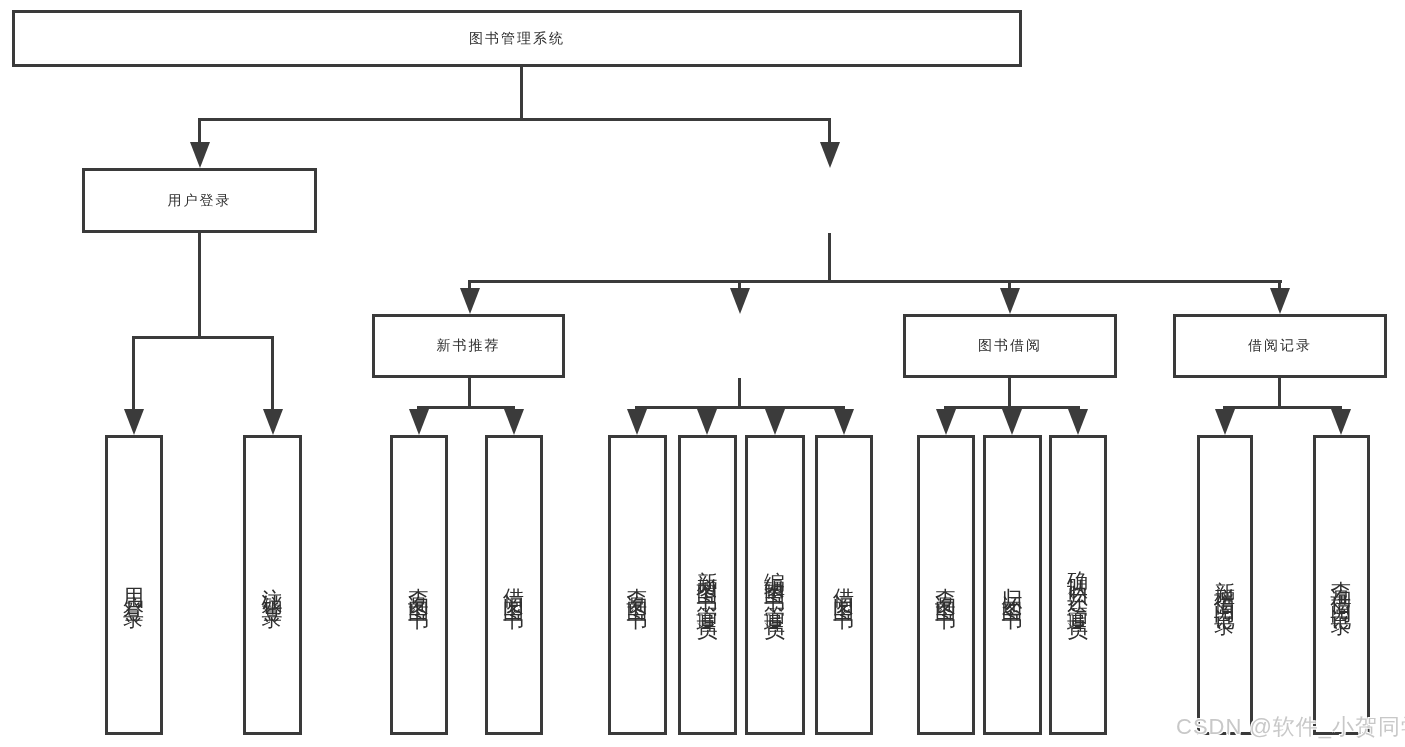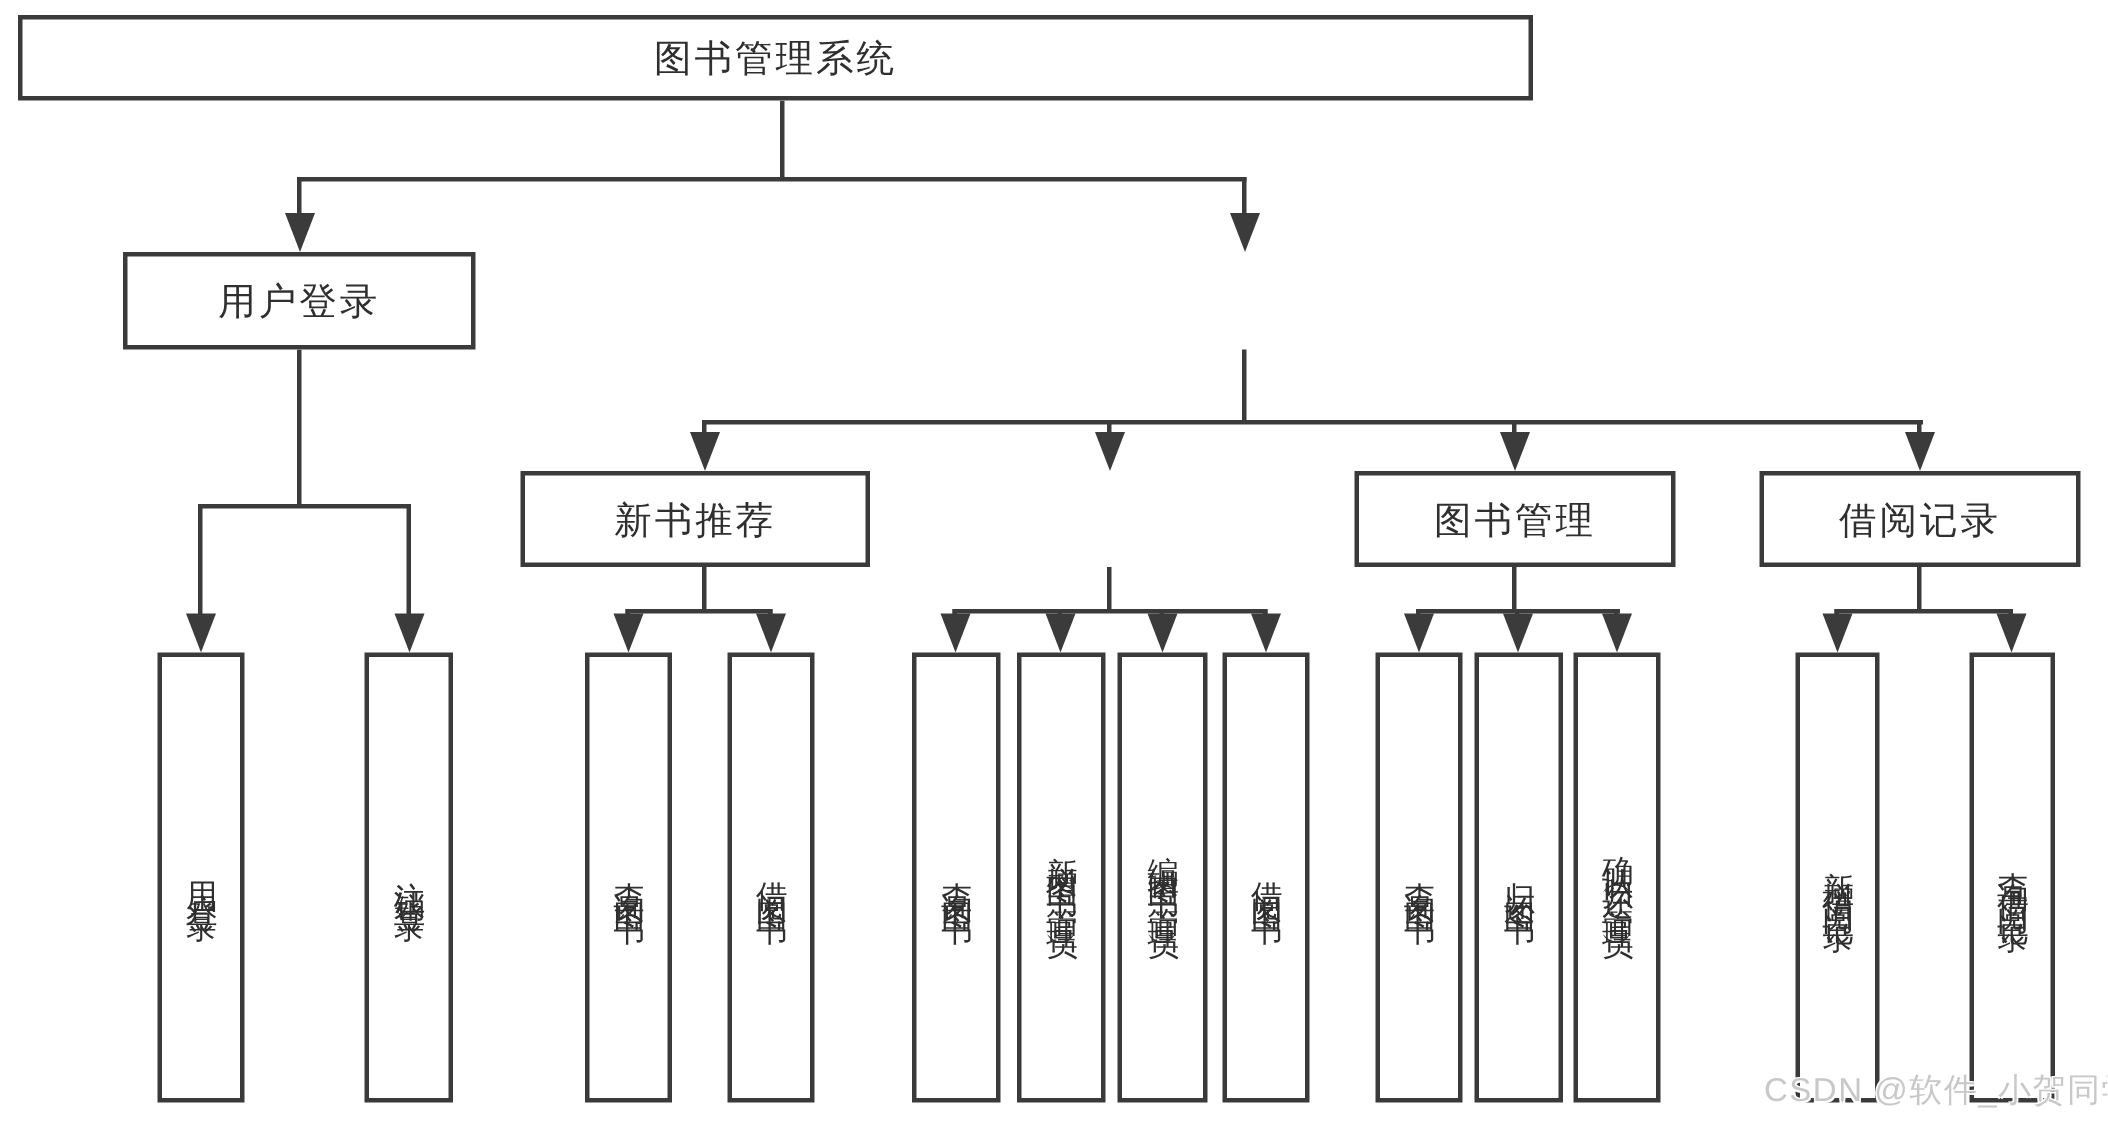--- a/index.html
+++ b/index.html
@@ -21,21 +21,21 @@
   .box{
     position:absolute;
     background:#fff;
     border:3px solid var(--border);
     box-sizing:border-box;
     display:flex;
     align-items:center;
     justify-content:center;
   }
   .hbox .lbl{
-    font-size:25px;
+    font-size:14px;
     letter-spacing:2px;
     white-space:nowrap;
   }
   .vbox .lbl{
     writing-mode:vertical-rl;
     text-orientation:mixed;
     font-size:21px;
     letter-spacing:7px;
     line-height:1;
   }
@@ -123,25 +123,25 @@
   <div class="arrow" style="left:1331px;top:409px"></div>
 
   <div class="box hbox" style="left:12px;top:10px;width:1010px;height:57px">
     <span class="lbl">图书管理系统</span>
   </div>
 
   <div class="box hbox" style="left:82px;top:168px;width:235px;height:65px">
     <span class="lbl">用户登录</span>
   </div>
 
-  <div class="box hbox" style="left:347px;top:314px;width:233px;height:64px">
+  <div class="box hbox" style="left:372px;top:314px;width:193px;height:64px">
     <span class="lbl">新书推荐</span>
   </div>
   <div class="box hbox" style="left:903px;top:314px;width:214px;height:64px">
-    <span class="lbl">图书管理</span>
+    <span class="lbl">图书借阅</span>
   </div>
   <div class="box hbox" style="left:1173px;top:314px;width:214px;height:64px">
     <span class="lbl">借阅记录</span>
   </div>
 
   <div class="box vbox" style="left:105px;top:435px;width:58px;height:300px">
     <span class="lbl">用户登录</span>
   </div>
   <div class="box vbox" style="left:243px;top:435px;width:59px;height:300px">
     <span class="lbl">注销登录</span>

